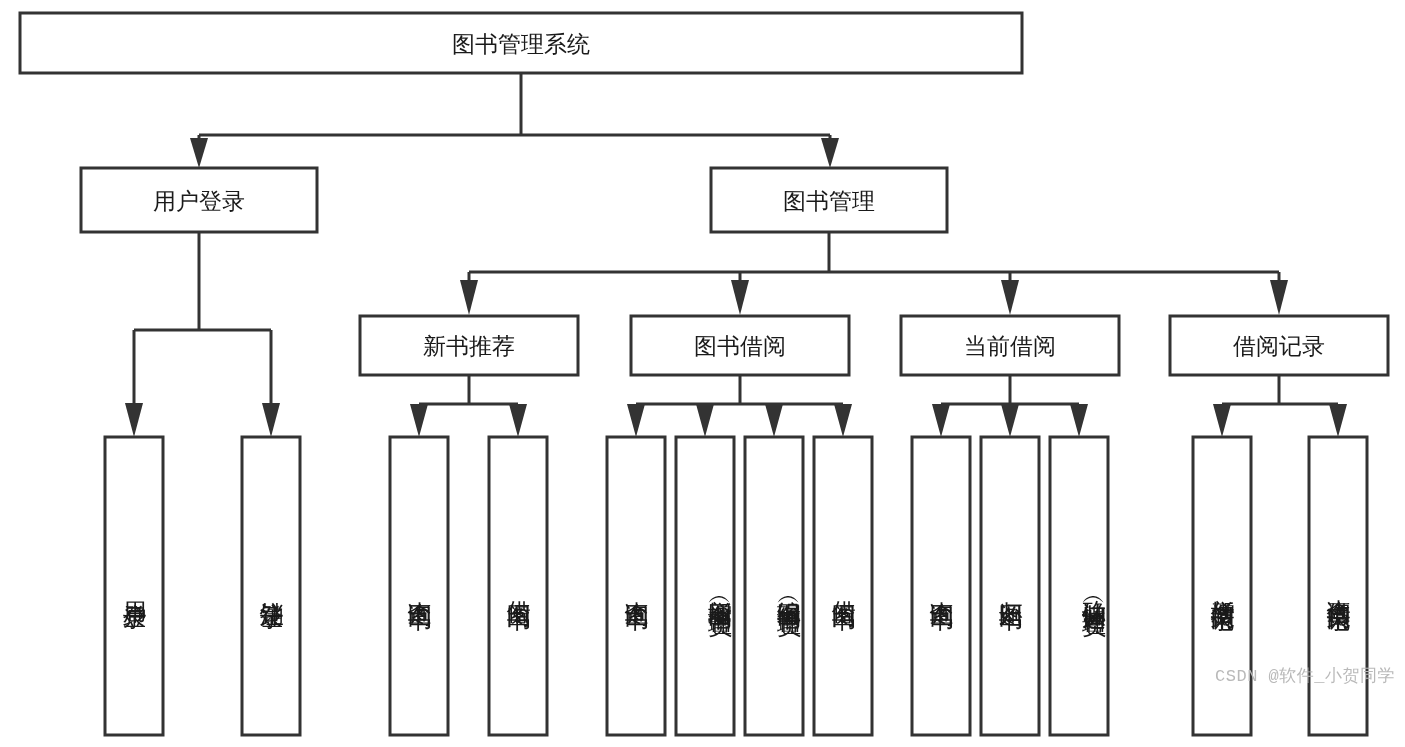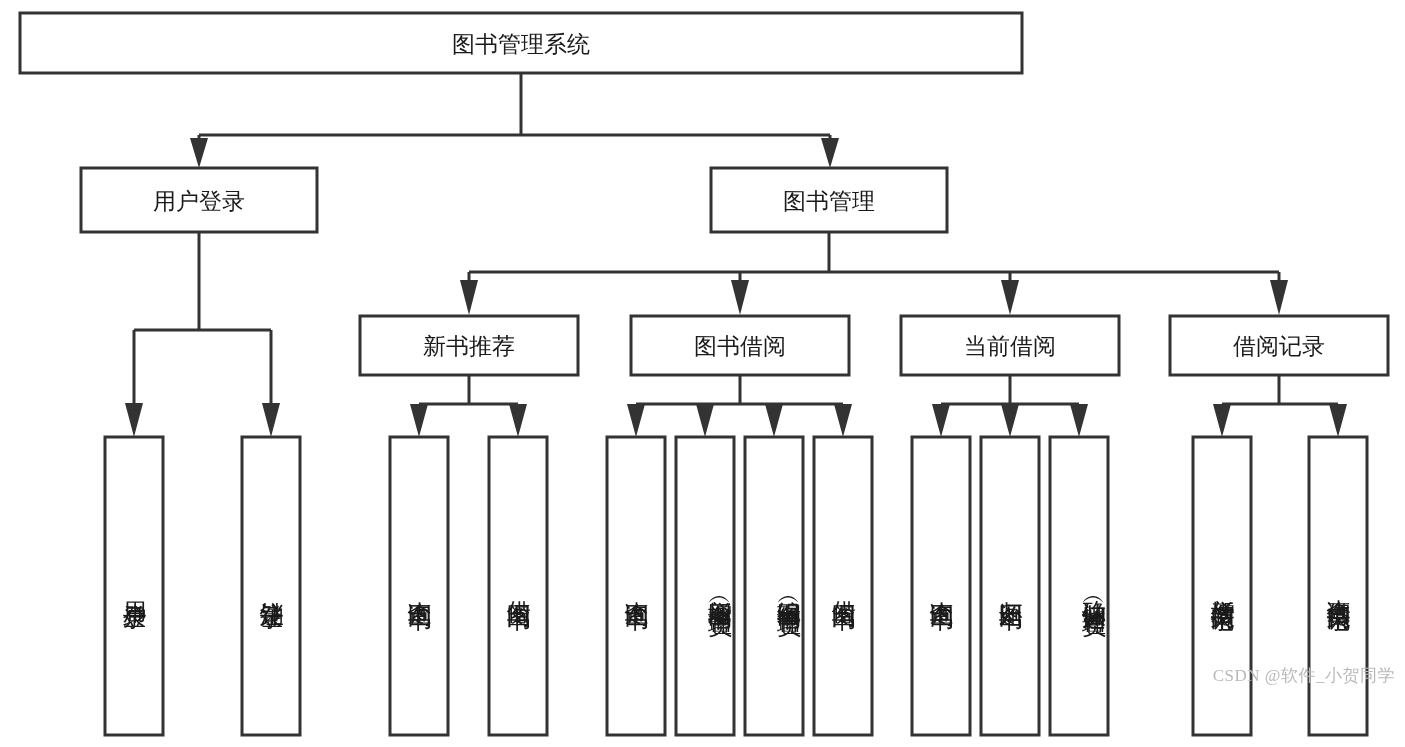--- a/index.html
+++ b/index.html
@@ -60,21 +60,21 @@
     line-height: 1.22;
     color: #1a1a1a;
     letter-spacing: 2px;
     white-space: nowrap;
     pointer-events: none;
   }
   .watermark {
     position: absolute;
     right: 10px;
     bottom: 6px;
-    font-family: Liberation Serif, serif;
+    font-family: Liberation Mono, monospace;
     font-size: 17px;
     color: #b9b9b9;
     letter-spacing: 0.5px;
     white-space: nowrap;
   }
 </style>
 </head>
 <body>
 
 <div id="diagram-root">

